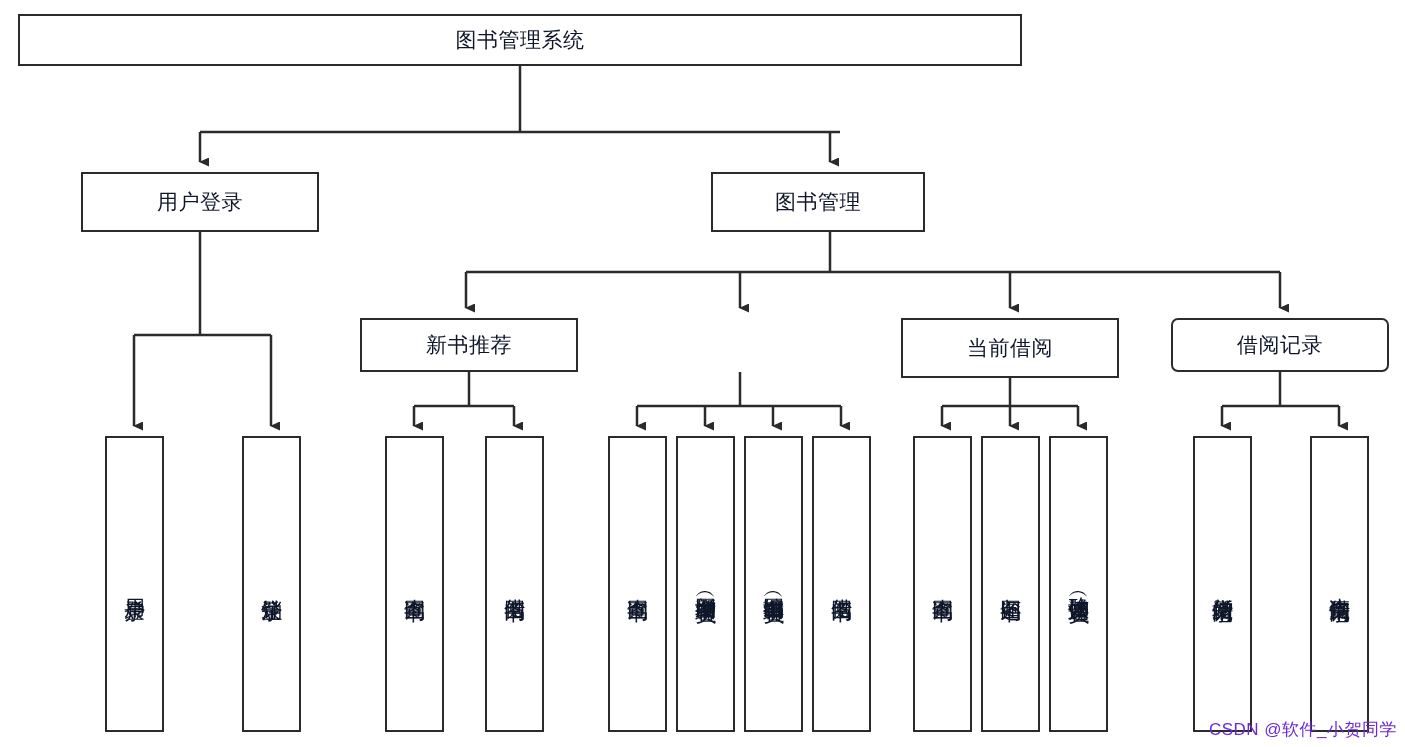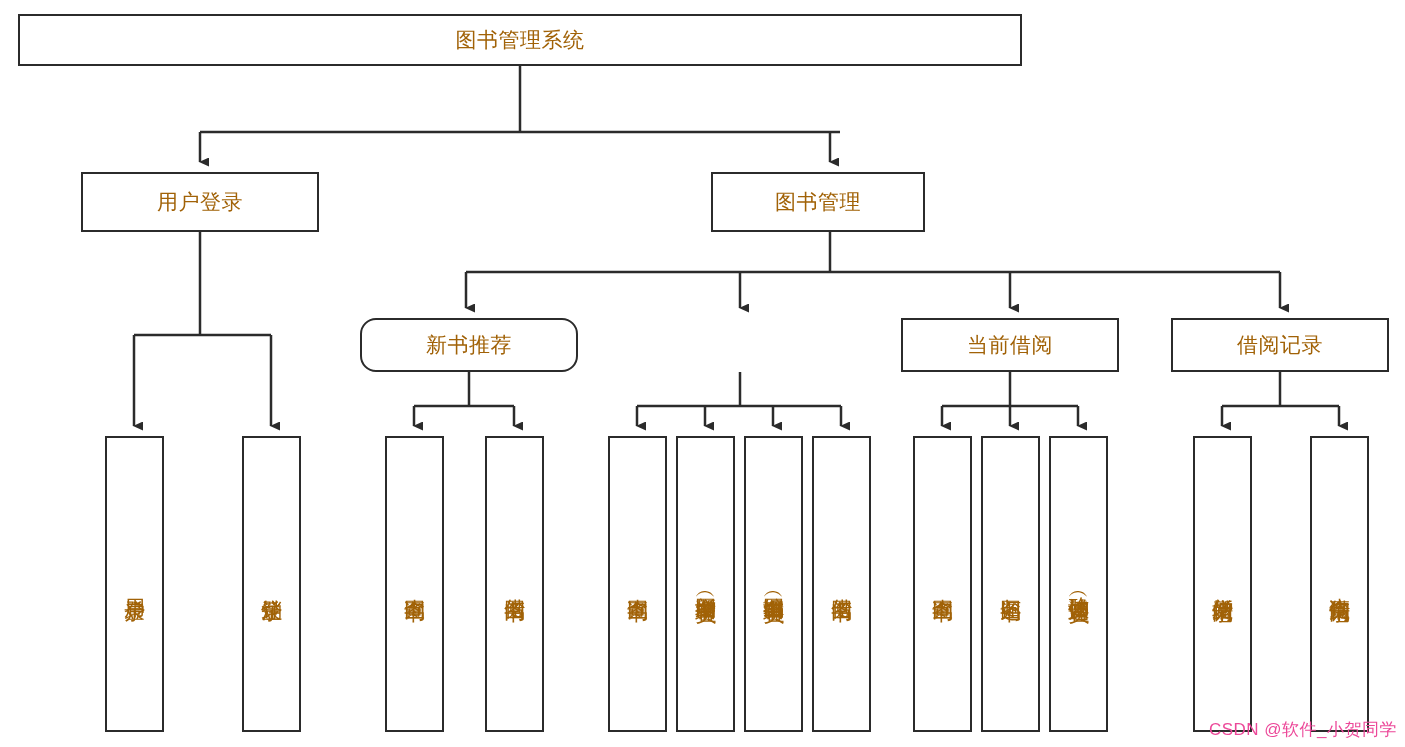--- a/index.html
+++ b/index.html
@@ -2,26 +2,26 @@
 <html><head>
 <meta charset="utf-8">
 <style>
   html,body{margin:0;padding:0;background:#ffffff;}
   body{width:1405px;height:747px;overflow:hidden;
        font-family:"Liberation Sans","DejaVu Sans",sans-serif;}
   #stage{position:relative;width:1405px;height:747px;background:#fff;}
   svg#wires{position:absolute;left:0;top:0;width:1405px;height:747px;}
   .node{position:absolute;box-sizing:border-box;background:#fff;
         border:2.5px solid #2b2b2b;display:flex;align-items:center;
-        justify-content:center;color:#a16207;}
+        justify-content:center;color:#0f172a;}
   .node.h{font-size:21px;letter-spacing:.5px;}
   .node.v{writing-mode:vertical-rl;text-orientation:upright;
           font-size:21px;line-height:1.06;letter-spacing:1px;
           padding:6px 0;}
-  #watermark{position:absolute;right:8px;bottom:6px;color:#ec4899;
+  #watermark{position:absolute;right:8px;bottom:6px;color:#6d28d9;
              font-size:17px;letter-spacing:.5px;white-space:nowrap;}
 </style>
 </head>
 <body>
 
 <div id="stage">
 
   <svg id="wires" viewBox="0 0 1405 747" xmlns="http://www.w3.org/2000/svg">
     <defs>
       <marker id="arw" markerWidth="9" markerHeight="10" refX="4.5" refY="9" orient="auto" markerUnits="userSpaceOnUse">
@@ -75,23 +75,23 @@
       <path d="M1222,406 L1222,426" marker-end="url(#arw)"></path>
       <path d="M1339,406 L1339,426" marker-end="url(#arw)"></path>
     </g>
   </svg>
 
   <div class="node h" id="root-node" style="left: 18px; top: 14px; width: 1004px; height: 52px;">图书管理系统</div>
 
   <div class="node h" id="l1-0" style="left: 81px; top: 172px; width: 238px; height: 60px;">用户登录</div>
   <div class="node h" id="l1-1" style="left: 711px; top: 172px; width: 214px; height: 60px;">图书管理</div>
 
-  <div class="node h" id="l2-0" style="left: 360px; top: 318px; width: 218px; height: 54px; border-radius: 16px;">新书推荐</div>
-  <div class="node h" id="l2-2" style="left: 901px; top: 318px; width: 218px; height: 54px;">当前借阅</div>
-  <div class="node h" id="l2-3" style="left: 1171px; top: 318px; width: 218px; height: 54px;">借阅记录</div>
+  <div class="node h" id="l2-0" style="left: 360px; top: 318px; width: 218px; height: 54px;">新书推荐</div>
+  <div class="node h" id="l2-2" style="left: 901px; top: 318px; width: 218px; height: 60px;">当前借阅</div>
+  <div class="node h" id="l2-3" style="left: 1171px; top: 318px; width: 218px; height: 54px; border-radius: 7px;">借阅记录</div>
 
   <div id="leaf-layer">
       <div class="node v" style="left: 105px; top: 436px; width: 59px; height: 296px;">用户登录</div>
       <div class="node v" style="left: 242px; top: 436px; width: 59px; height: 296px;">注销登录</div>
       <div class="node v" style="left: 385px; top: 436px; width: 59px; height: 296px;">查询图书</div>
       <div class="node v" style="left: 485px; top: 436px; width: 59px; height: 296px;">借阅图书</div>
       <div class="node v" style="left: 608px; top: 436px; width: 59px; height: 296px;">查询图书</div>
       <div class="node v" style="left: 676px; top: 436px; width: 59px; height: 296px;">新增图书（管理员）</div>
       <div class="node v" style="left: 744px; top: 436px; width: 59px; height: 296px;">编辑图书（管理员）</div>
       <div class="node v" style="left: 812px; top: 436px; width: 59px; height: 296px;">借阅图书</div>

